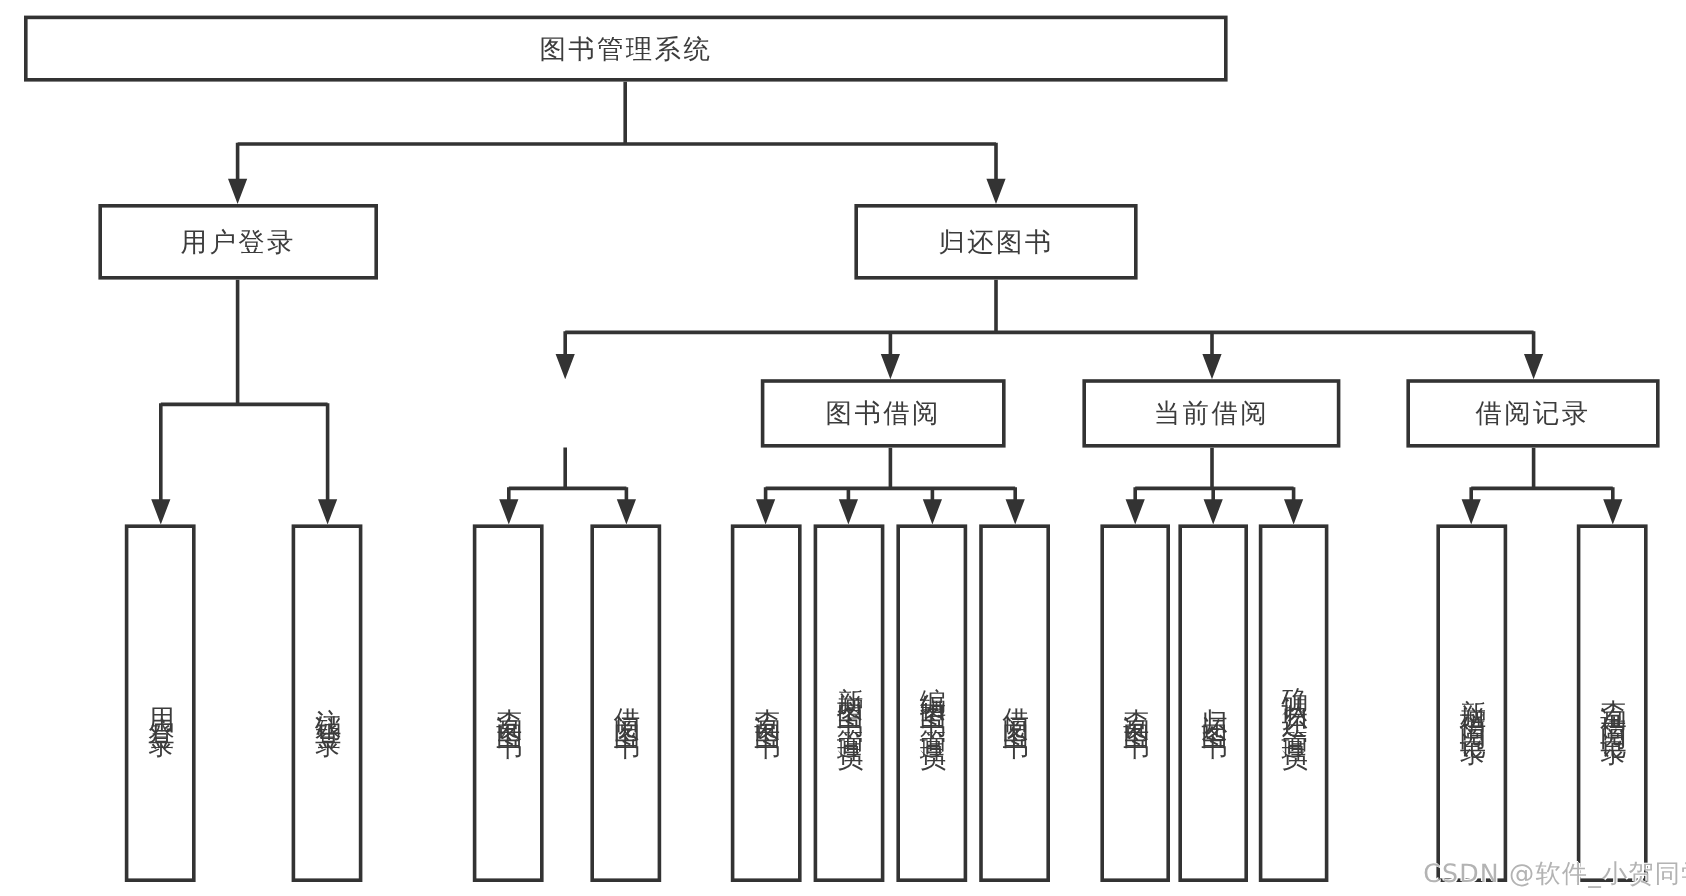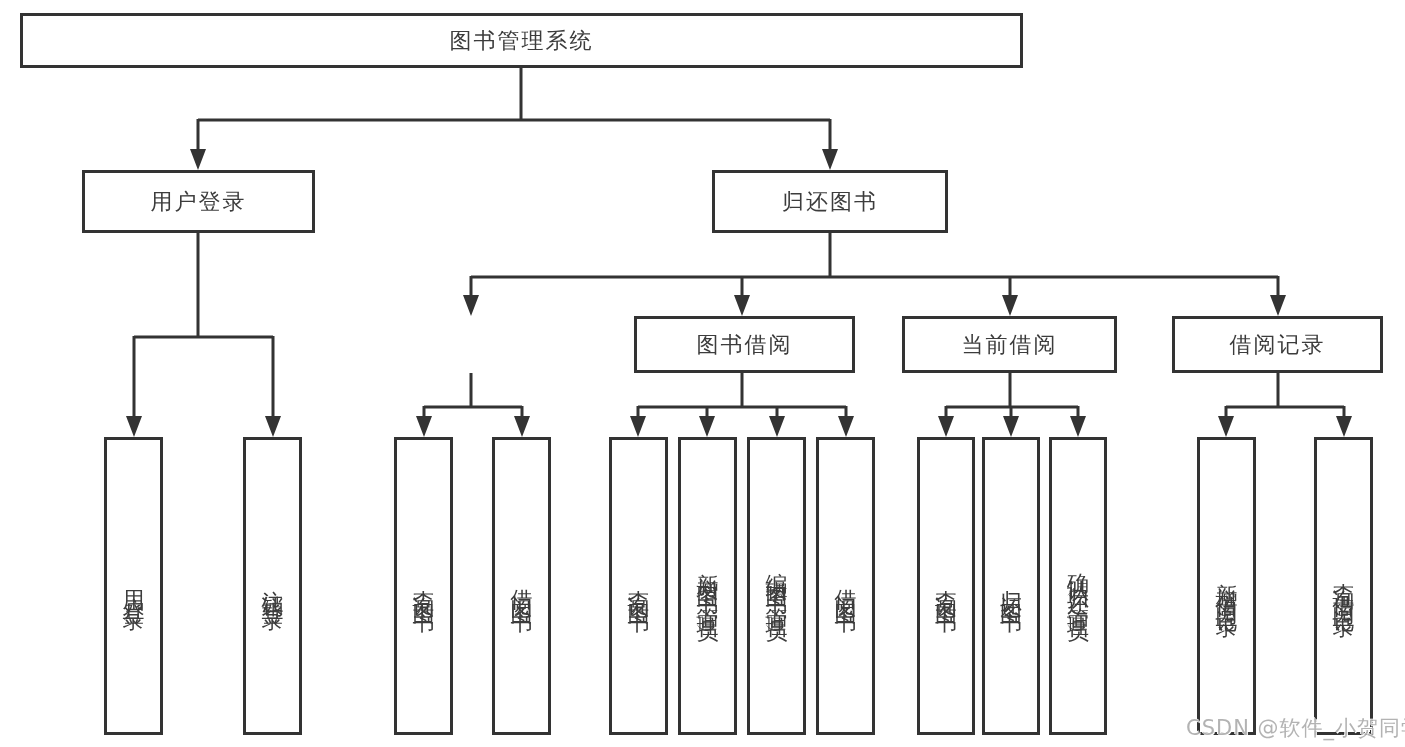--- a/index.html
+++ b/index.html
@@ -99,21 +99,21 @@
       M630 416h16l-8 21z  M699 416h16l-8 21z  M769 416h16l-8 21z  M838 416h16l-8 21z
       M938 416h16l-8 21z  M1003 416h16l-8 21z M1070 416h16l-8 21z
       M1218 416h16l-8 21z M1336 416h16l-8 21z"></path>
   </svg>
 
   <div class="node hbox" style="left:20px; top:13px; width:1003px; height:55px;">图书管理系统</div>
 
   <div class="node hbox" style="left:82px; top:170px; width:233px; height:63px;">用户登录</div>
   <div class="node hbox" style="left:712px; top:170px; width:236px; height:63px;">归还图书</div>
 
-  <div class="node hbox" style="left:634px; top:316px; width:221px; height:57px;">图书借阅</div>
+  <div class="node hbox" style="left:634px; top:316px; width:204px; height:57px;">图书借阅</div>
   <div class="node hbox" style="left:1172px; top:316px; width:211px; height:57px;">借阅记录</div>
   <div class="node hbox" style="left:902px; top:316px; width:215px; height:57px;">当前借阅</div>
 
   <div class="node vbox" style="left:104px; top:437px; width:59px; height:298px;">用户登录</div>
   <div class="node vbox" style="left:243px; top:437px; width:59px; height:298px;">注销登录</div>
 
   <div class="node vbox" style="left:394px; top:437px; width:59px; height:298px;">查询图书</div>
   <div class="node vbox" style="left:492px; top:437px; width:59px; height:298px;">借阅图书</div>
 
   <div class="node vbox" style="left:609px; top:437px; width:59px; height:298px;">查询图书</div>

